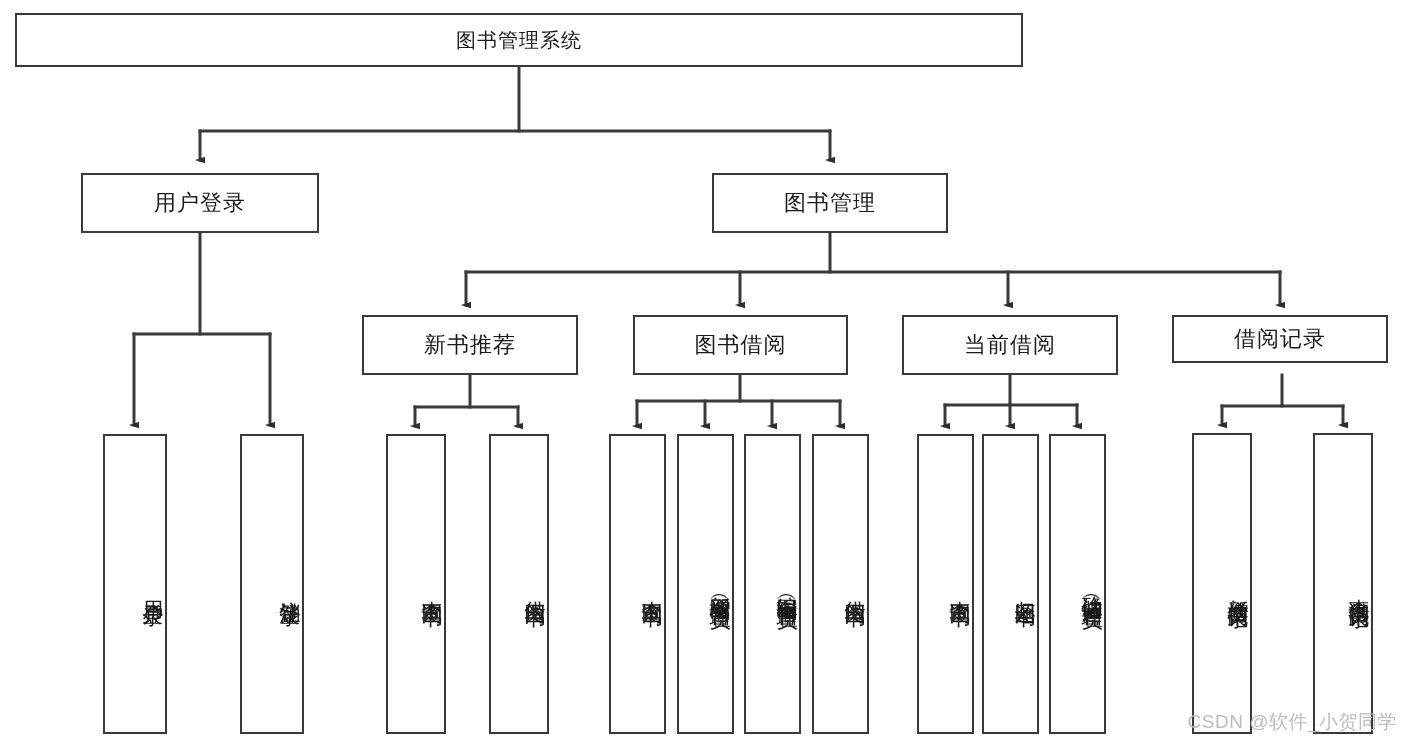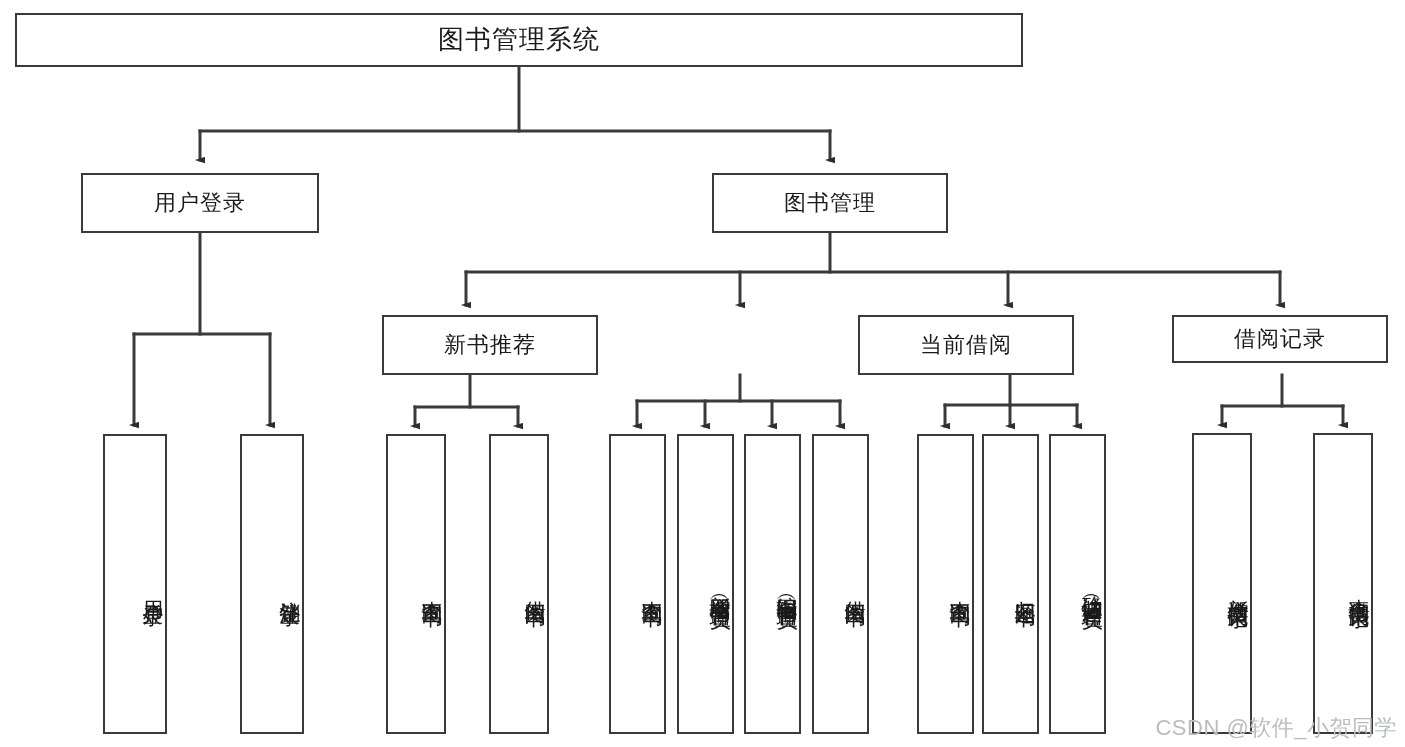--- a/index.html
+++ b/index.html
@@ -50,28 +50,27 @@
     align-items: flex-start;
     justify-content: center;
     padding-top: 8px;
   }
   .node.vert .vtext {
     writing-mode: vertical-rl;
     text-orientation: upright;
     display: block;
   }
   #title-node {
-    font-size: 26px;
-    font-family: Liberation Serif, serif;
+    font-size: 20px;
   }
   .watermark {
     position: absolute;
     right: 8px;
-    bottom: 4px;
-    font-size: 22px;
+    bottom: 12px;
+    font-size: 19px;
     color: #b9bcc0;
     letter-spacing: 0.5px;
     white-space: nowrap;
     user-select: none;
   }
 </style>
 </head>
 <body>
 
 <div id="canvas">
@@ -133,24 +132,27 @@
     <span>图书管理系统</span>
   </div>
 
   <div class="node horiz" style="left:81px; top:173px; width:238px; height:60px;">
     <span>用户登录</span>
   </div>
   <div class="node horiz" style="left:712px; top:173px; width:236px; height:60px;text-align:center;">
     <span>图书管理</span>
   </div>
 
-  <div class="node horiz" style="left:382px; top:315px; width:216px; height:60px;">
+  <div class="node horiz" style="left:362px; top:315px; width:216px; height:60px;">
     <span>新书推荐</span>
   </div>
-  <div class="node horiz" style="left:858px; top:315px; width:216px; height:60px;text-align:center;">
+  <div class="node horiz" style="left:633px; top:315px; width:215px; height:60px;">
+    <span>图书借阅</span>
+  </div>
+  <div class="node horiz" style="left:902px; top:315px; width:216px; height:60px;text-align:center;">
     <span>当前借阅</span>
   </div>
   <div class="node horiz" style="left:1172px; top:315px; width:216px; height:48px;">
     <span>借阅记录</span>
   </div>
 
   <div class="node vert" style="left:103px; top:434px; width:64px; height:300px;">
     <span class="vtext">用户登录</span>
   </div>
   <div class="node vert" style="left:240px; top:434px; width:64px; height:300px;">

